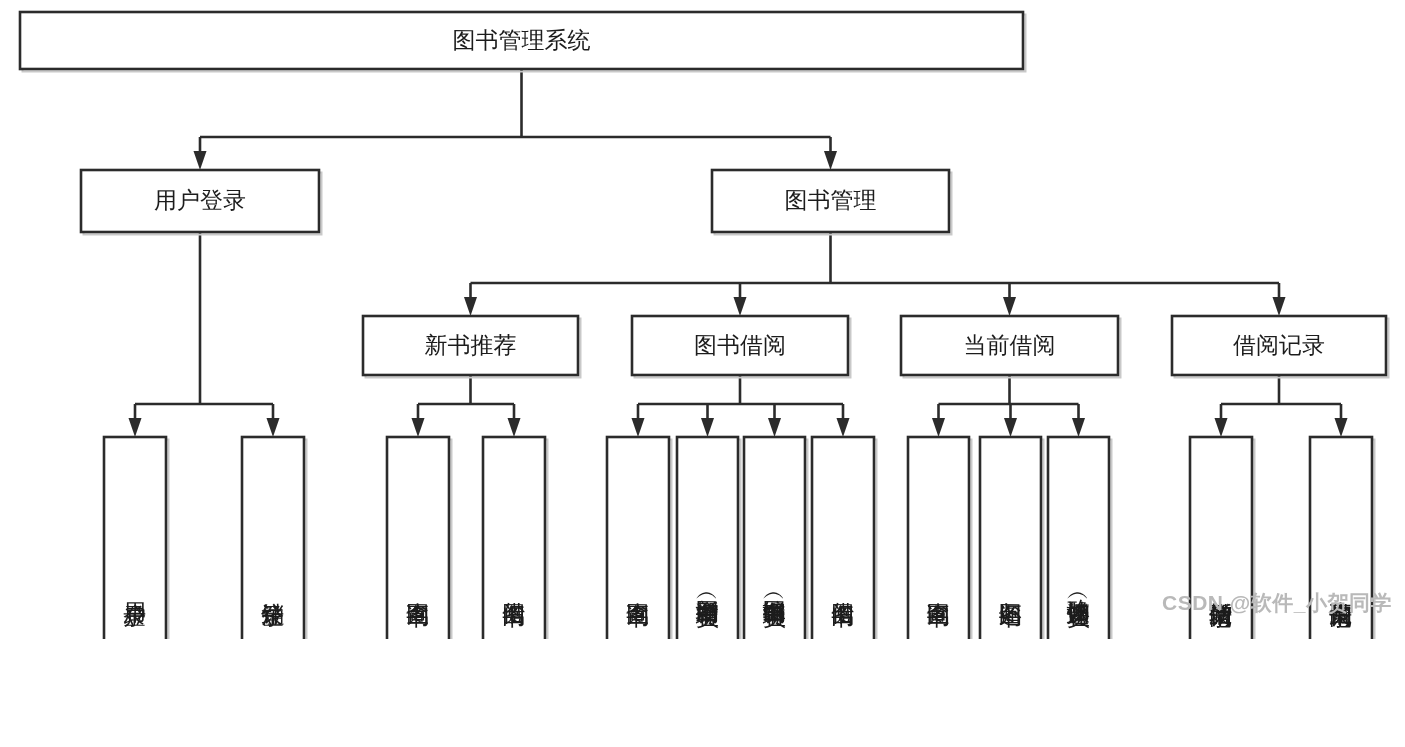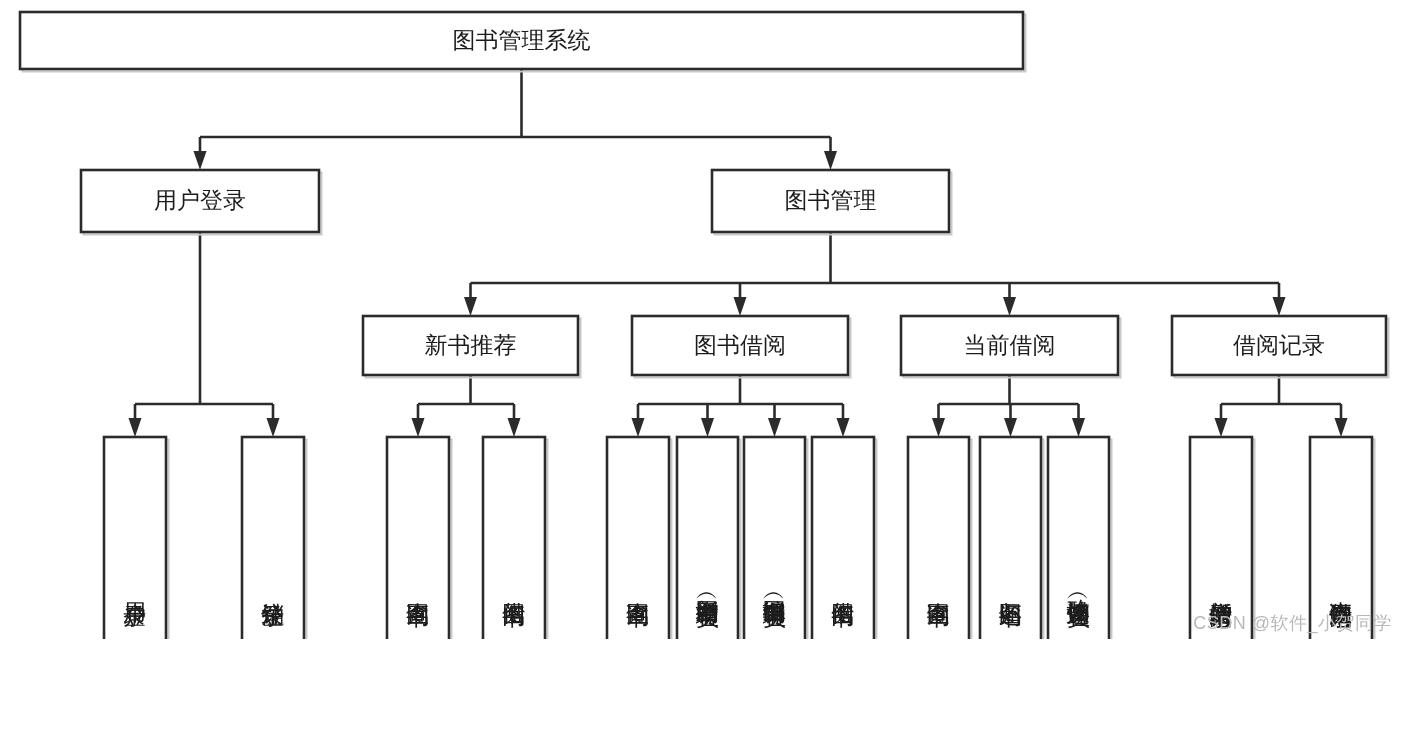--- a/index.html
+++ b/index.html
@@ -68,27 +68,28 @@
     pointer-events: none;
     user-select: none;
   }
   .leaf-hit {
     position: absolute;
     background: transparent;
   }
   #watermark {
     position: absolute;
     right: 13px;
-    bottom: 4px;
-    font-family: "Liberation Sans", "DejaVu Sans", sans-serif;
-    font-size: 18px;
+    bottom: 22px;
+    font-family: "Liberation Sans", "DejaVu Sans", sans-serif;
+    font-size: 21px;
     color: #b9b9b9;
     letter-spacing: 0.5px;
     white-space: nowrap;
     user-select: none;
+    font-weight: bold;
   }
 </style>
 </head>
 <body>
 
 <div id="canvas">
   <svg id="diagram" viewBox="0 0 1405 747">
     <g id="edges-layer">
         <g>
           <path d="M 521.5 69 L 521.5 137" class="edge"></path>

